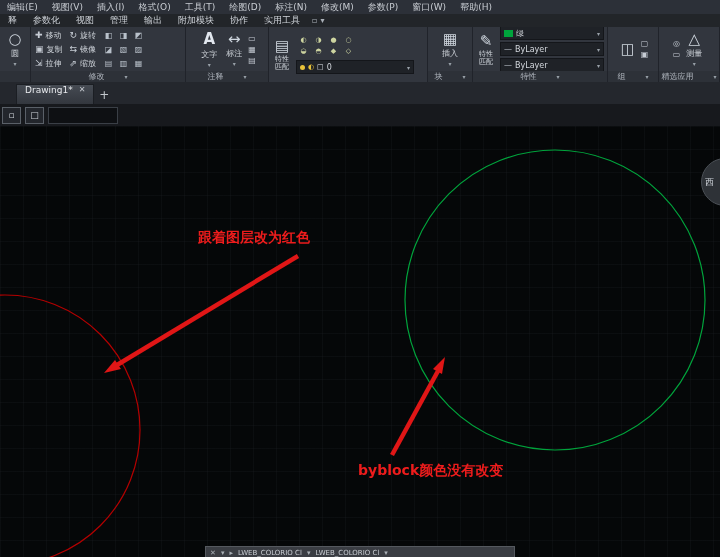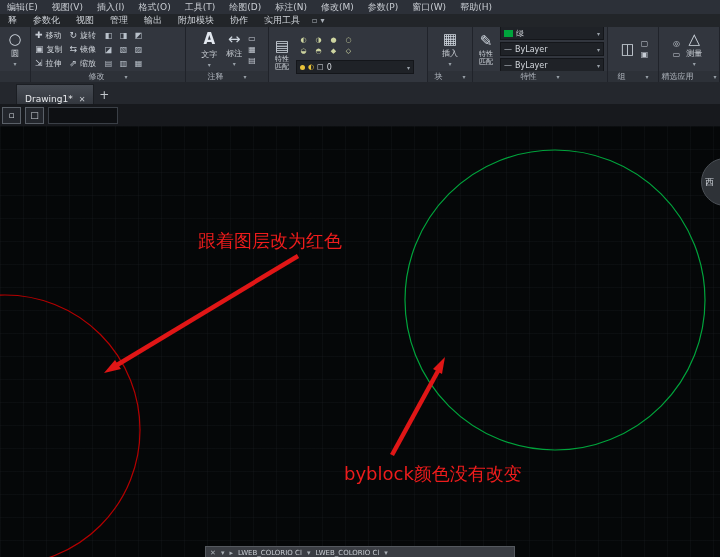--- a/index.html
+++ b/index.html
@@ -46,42 +46,42 @@
   .sun{color:#e8c23a;font-size:7px;}
   .box{color:#dfe3e8;font-size:7px;}
   .lay-grid{display:grid;grid-template-columns:repeat(4,15px);grid-auto-rows:11px;}
   .lay-grid .icon{display:flex;align-items:center;justify-content:center;font-size:7px;color:#cdd4a0;}
   .prop-dd{width:96px;}
   .lineglyph{color:#aeb4bc;font-size:8px;}
 
   
   .filetabs{position:absolute;top:82px;left:0;right:0;height:22px;background:#24272d;
             display:flex;align-items:flex-end;}
-  .ftab{height:19px;margin-left:16px;padding:0 8px;display:flex;align-items:flex-end;gap:6px;
+  .ftab{height:19px;margin-left:16px;padding:0 8px;display:flex;align-items:flex-start;gap:6px;
         background:linear-gradient(#464b53,#33373e);border:1px solid #1b1e23;border-bottom:none;
         color:#e8eaed;font-size:9px;}
   .ftab-close{font-size:8px;color:#c2c6cc;}
   .newtab{color:#c2c6cc;font-size:12px;padding:0 5px;margin-bottom:2px;}
 
   
   .subbar{position:absolute;top:104px;left:0;right:0;height:22px;background:#17191d;
           display:flex;align-items:center;gap:4px;padding-left:2px;}
   .tool-sq{width:17px;height:15px;border:1px solid #5a6068;background:#23262c;
            display:flex;align-items:center;justify-content:center;color:#cdd2d8;font-size:9px;}
   .tool-dd{width:68px;height:15px;background:#0e1013;border:1px solid #3a3f46;}
 
   
   .canvas{position:absolute;top:126px;left:0;right:0;bottom:0;background-color:#050708;
           background-image:linear-gradient(rgba(140,160,180,0.045) 1px,transparent 1px),
                            linear-gradient(90deg,rgba(140,160,180,0.045) 1px,transparent 1px);
           background-size:23px 23px;overflow:hidden;}
   .overlay{position:absolute;left:0;top:0;}
-  .ann{position:absolute;font-size:18px;white-space:nowrap;}
+  .ann{position:absolute;font-size:14px;white-space:nowrap;font-weight:bold;}
   .ann1{left:198px;top:103px;}
-  .ann2{left:344px;top:336px;text-align:center;}
+  .ann2{left:358px;top:336px;text-align:center;}
   .viewcube{position:absolute;top:32px;left:701px;width:46px;height:46px;border-radius:50%;
             background:#2e3237;border:1px solid#4a4f55;color:#c9ced4;font-size:9px;
             display:flex;align-items:center;}
   .viewcube span{margin-left:3px;}
   .cmdbar{position:absolute;left:205px;top:420px;width:300px;height:11px;background:#3a3d43;
           border:1px solid #55595f;display:flex;align-items:center;gap:5px;
           font-size:7px;color:#c9cdd3;padding:0 4px;overflow:hidden;}
   .cmdbar .cic{color:#aab0b6;font-size:7px;}
 </style>
 </head>

